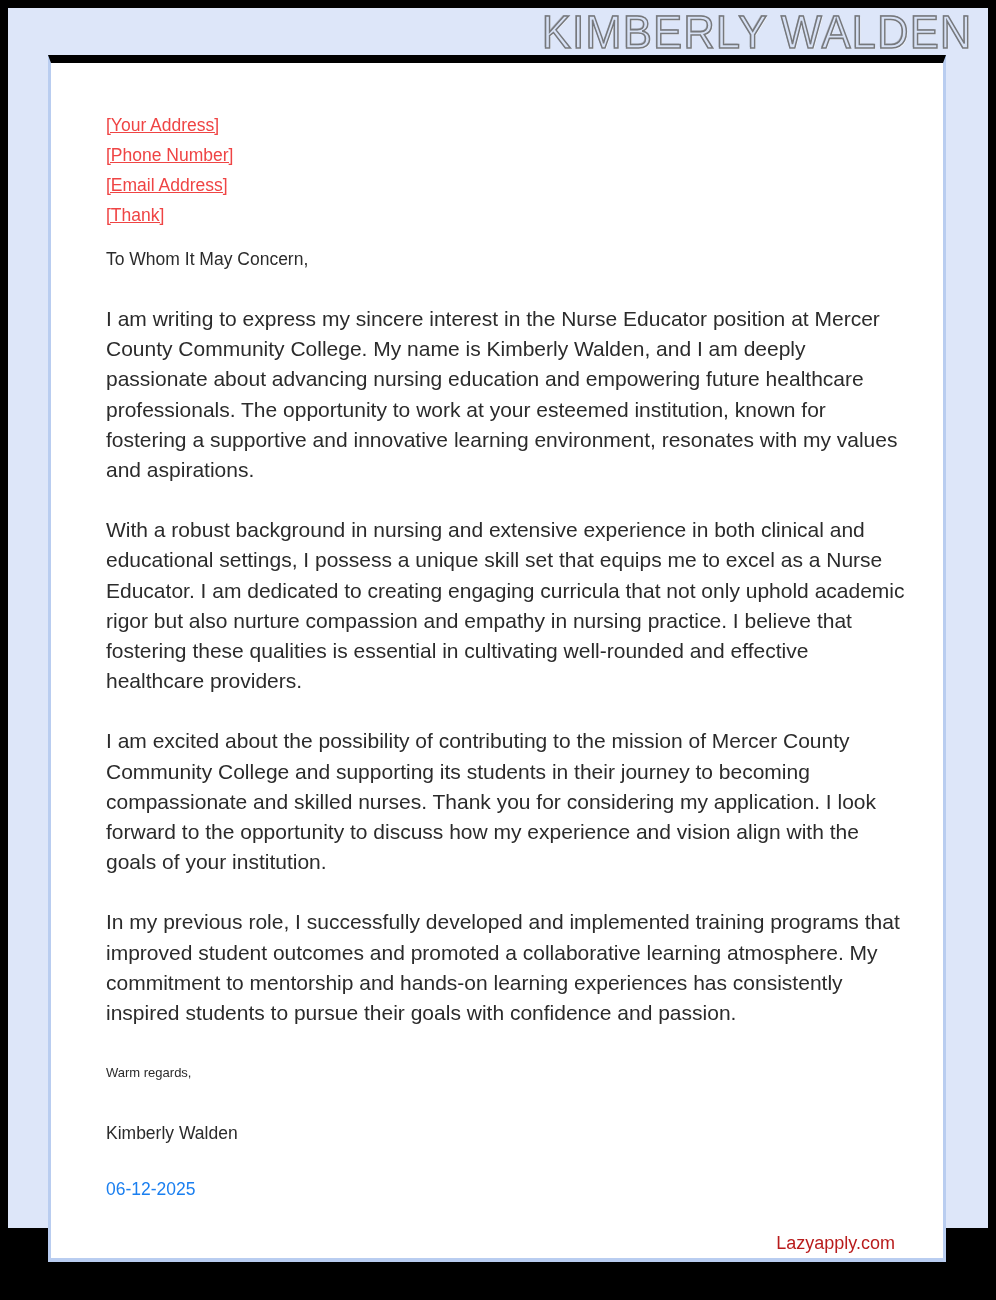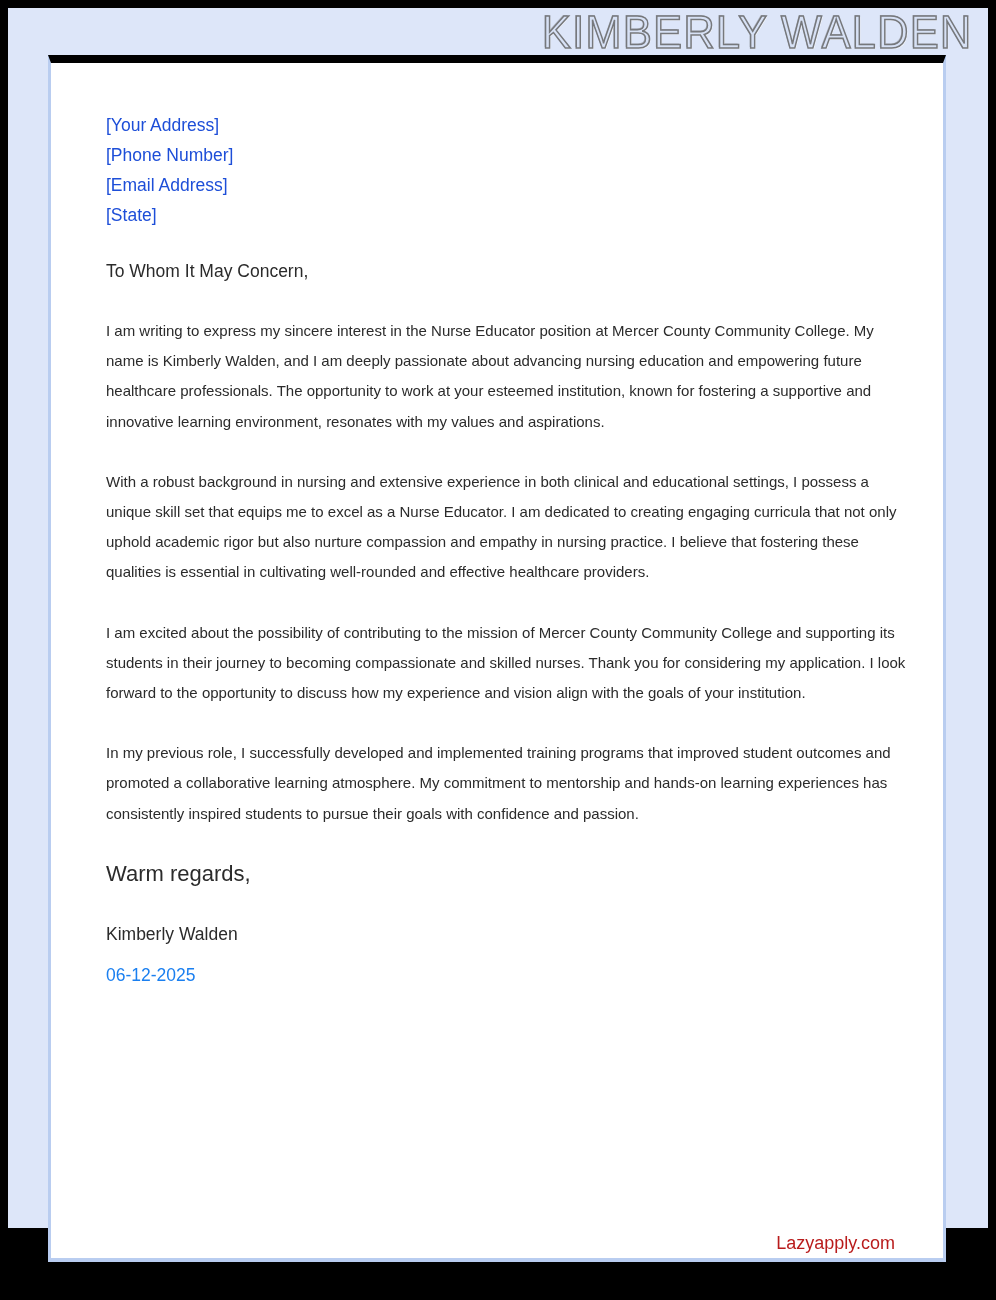--- a/index.html
+++ b/index.html
@@ -77,62 +77,63 @@
     width: 898px;
     height: 1199px;
     padding: 47px 40px 0 55px;
     box-sizing: border-box;
   }
 
   
   .addr-block {
     font-size: 17.5px;
     line-height: 30px;
-    color: #1d4ed8;
+    color: #ef4444;
+    text-decoration: underline;
   }
   .addr-line {
     display: block;
     white-space: nowrap;
   }
 
   .salutation {
     font-size: 17.5px;
     line-height: 30px;
     color: #2b2b2b;
-    margin-top: 26px;
+    margin-top: 14px;
   }
 
   .para {
-    font-size: 15px;
+    font-size: 21px;
     line-height: 30.2px;
     color: #2b2b2b;
     margin-top: 30px;
     max-width: 800px;
     text-align: left;
   }
 
   .closing {
-    font-size: 22px;
+    font-size: 13px;
     line-height: 30px;
     color: #2b2b2b;
     margin-top: 30px;
   }
 
   .signature {
     font-size: 17.5px;
     line-height: 30px;
     color: #2b2b2b;
     margin-top: 30px;
   }
 
   .letter-date {
     font-size: 17.5px;
     line-height: 30px;
     color: #1a7ff0;
-    margin-top: 11px;
+    margin-top: 26px;
   }
 
   
   .footer-watermark {
     position: absolute;
     right: 48px;
     bottom: 6px;
     font-size: 18px;
     line-height: 18px;
     color: #b91c1c;
@@ -147,21 +148,21 @@
     <div class="candidate-name">KIMBERLY WALDEN</div>
   </div>
 
   <div class="letter-card">
     <div class="letter-body">
 
       <div class="addr-block">
         <span class="addr-line">[Your Address]</span>
         <span class="addr-line">[Phone Number]</span>
         <span class="addr-line">[Email Address]</span>
-        <span class="addr-line">[State]</span>
+        <span class="addr-line">[Thank]</span>
       </div>
 
       <div class="salutation">To Whom It May Concern,</div>
 
       <p class="para">I am writing to express my sincere interest in the Nurse Educator position at Mercer County Community College. My name is Kimberly Walden, and I am deeply passionate about advancing nursing education and empowering future healthcare professionals. The opportunity to work at your esteemed institution, known for fostering a supportive and innovative learning environment, resonates with my values and aspirations.</p>
 
       <p class="para">With a robust background in nursing and extensive experience in both clinical and educational settings, I possess a unique skill set that equips me to excel as a Nurse Educator. I am dedicated to creating engaging curricula that not only uphold academic rigor but also nurture compassion and empathy in nursing practice. I believe that fostering these qualities is essential in cultivating well-rounded and effective healthcare providers.</p>
 
       <p class="para">I am excited about the possibility of contributing to the mission of Mercer County Community College and supporting its students in their journey to becoming compassionate and skilled nurses. Thank you for considering my application. I look forward to the opportunity to discuss how my experience and vision align with the goals of your institution.</p>
 

